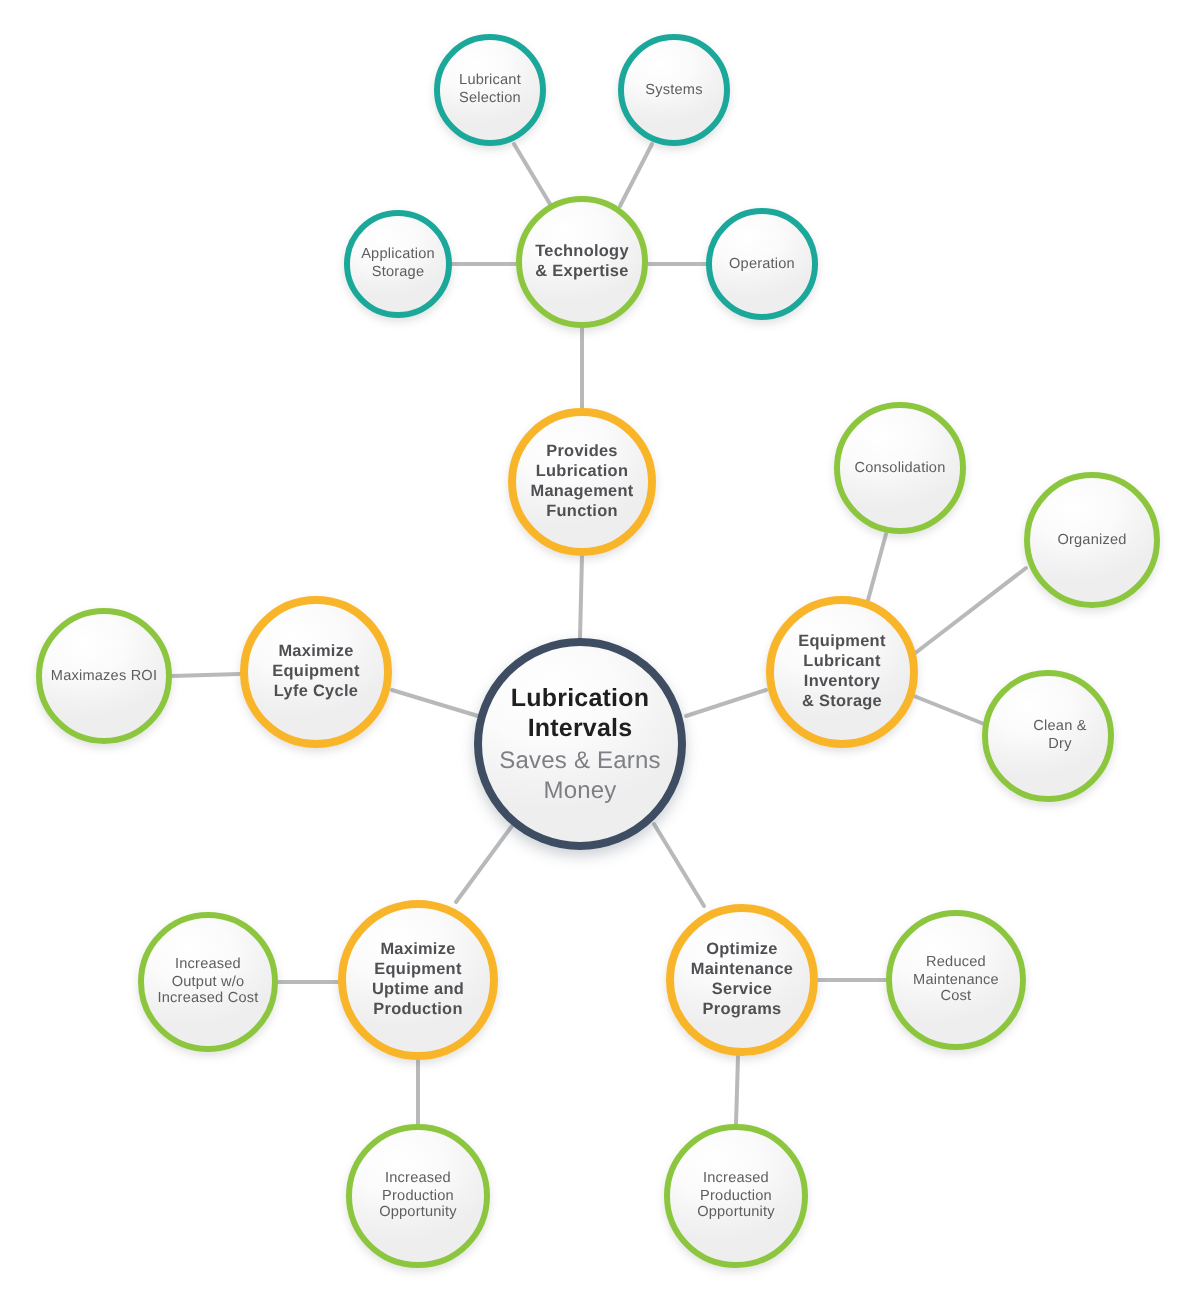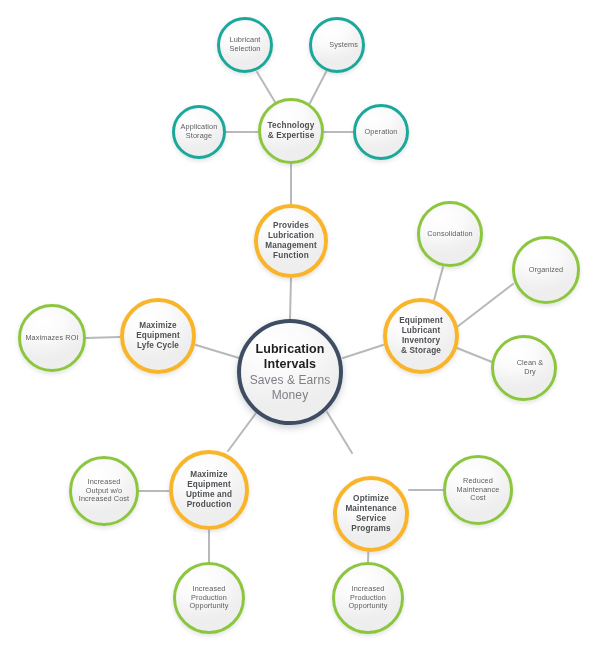--- a/index.html
+++ b/index.html
@@ -156,34 +156,34 @@
         </div>
       </div>
       <div class="node branch ring-amber" style="left: 169px; top: 450px; width: 80px; height: 80px;">
         <div class="label">
           <span style="display: block;">Maximize</span>
           <span style="display: block;">Equipment</span>
           <span style="display: block;">Uptime and</span>
           <span style="display: block;">Production</span>
         </div>
       </div>
-      <div class="node branch ring-amber" style="left: 333px; top: 476px; width: 76px; height: 76px;">
+      <div class="node branch ring-amber" style="left: 333px; top: 452px; width: 76px; height: 76px;">
         <div class="label">
           <span style="display: block;">Optimize</span>
           <span style="display: block;">Maintenance</span>
           <span style="display: block;">Service Programs</span>
         </div>
       </div>
       <div class="node leaf ring-teal" style="left: 217px; top: 17px; width: 56px; height: 56px;">
         <div class="label">
           <span style="display: block;">Lubricant</span>
           <span style="display: block;">Selection</span>
         </div>
       </div>
-      <div class="node leaf ring-teal" style="left: 309px; top: 17px; width: 56px; height: 56px; justify-content: flex-end;">
+      <div class="node leaf ring-teal" style="left: 309px; top: 17px; width: 56px; height: 56px;">
         <div class="label">
           <span style="display: block;">Systems</span>
         </div>
       </div>
       <div class="node leaf ring-teal" style="left: 172px; top: 105px; width: 54px; height: 54px;">
         <div class="label">
           <span style="display: block;">Application</span>
           <span style="display: block;">Storage</span>
         </div>
       </div>

